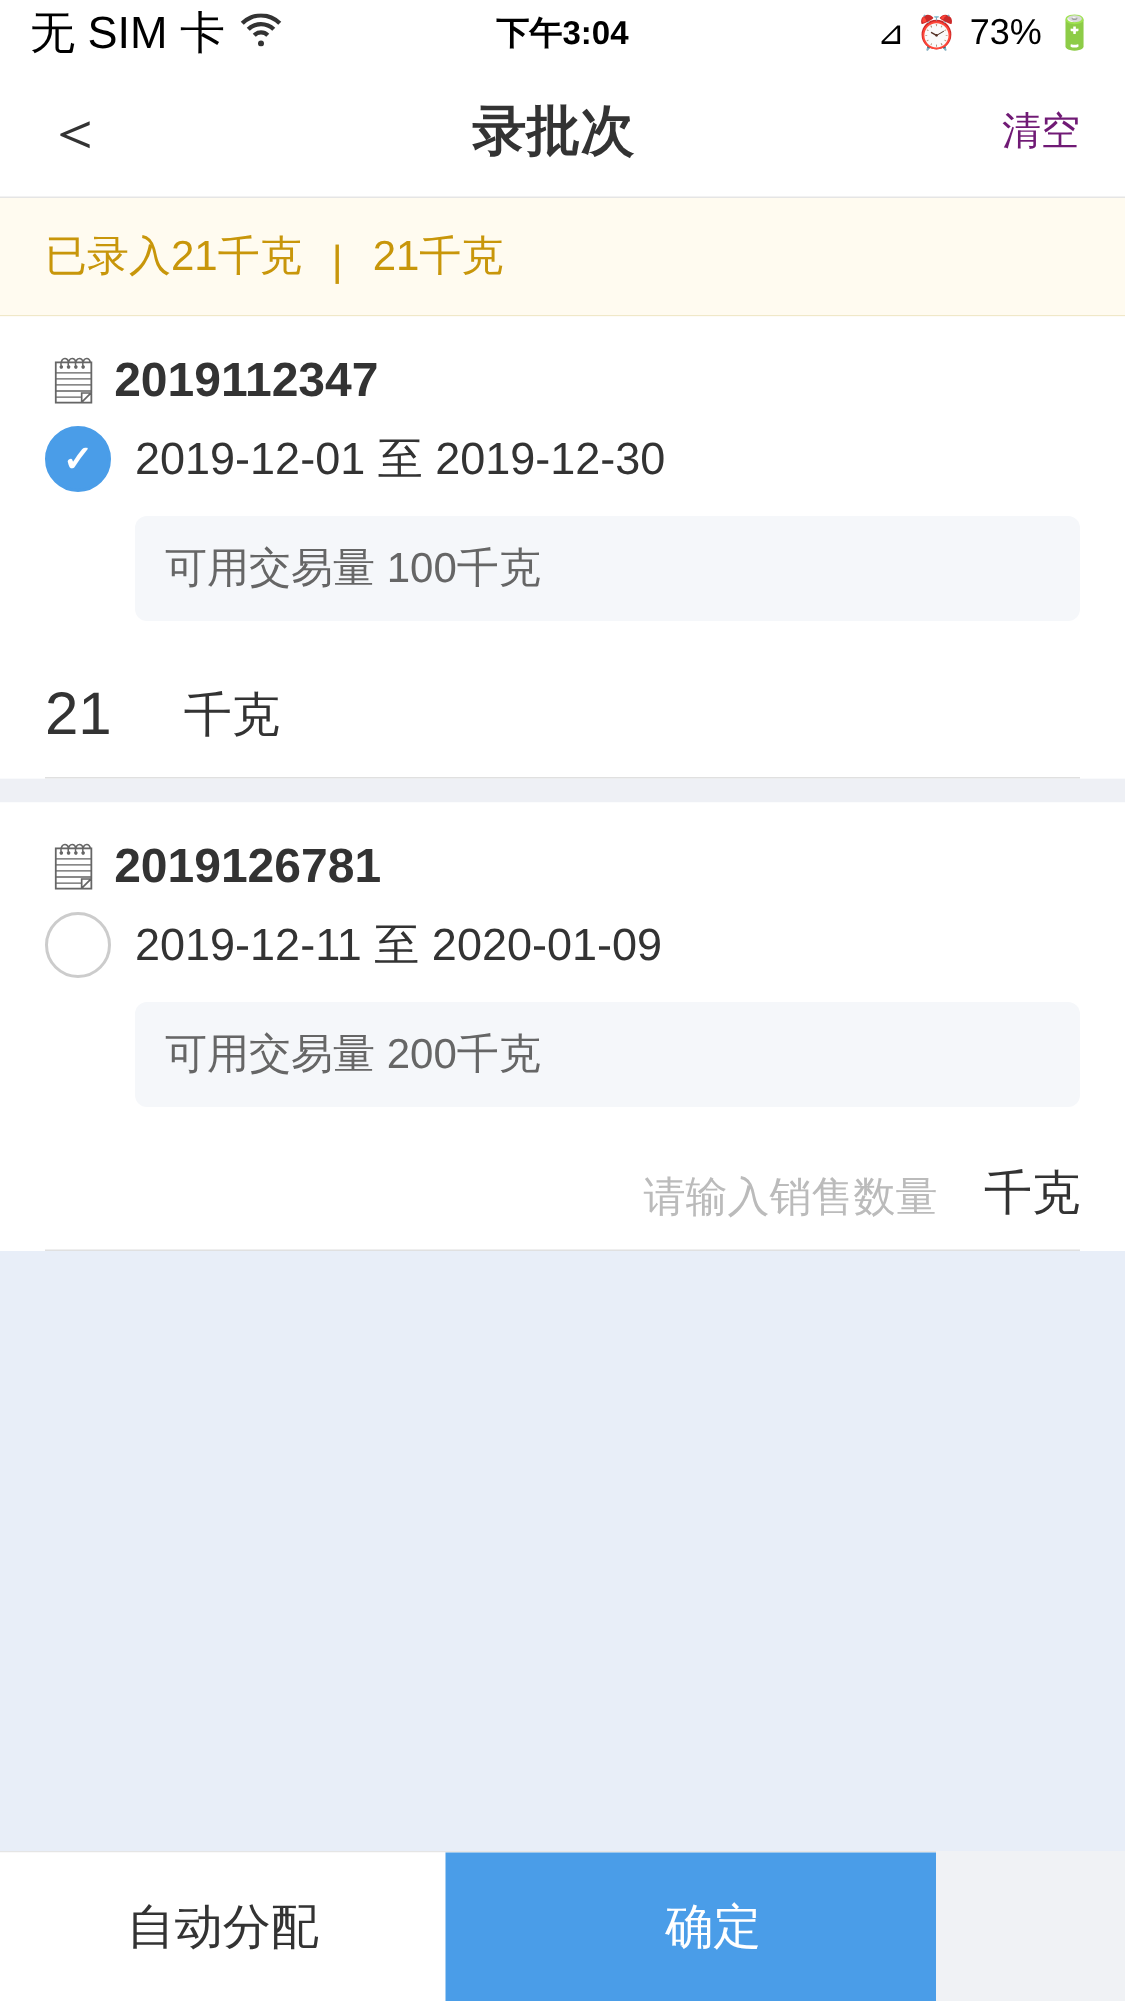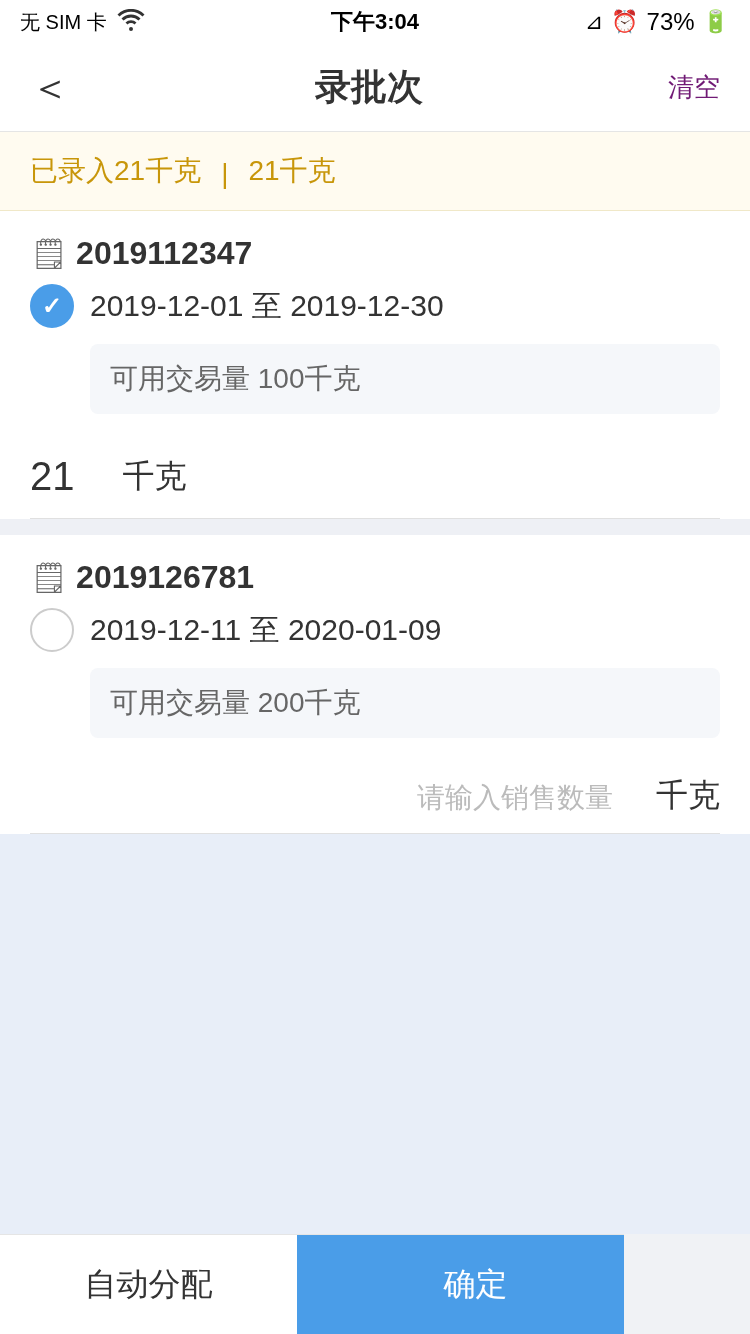--- a/index.html
+++ b/index.html
@@ -21,21 +21,21 @@
       align-items: center;
       justify-content: space-between;
       padding: 0 20px;
       font-size: 28px;
       font-weight: 500;
     }
     .status-left {
       display: flex;
       align-items: center;
       gap: 10px;
-      font-size: 20px;
+      font-size: 30px;
     }
     .status-center {
       font-size: 22px;
       font-weight: 600;
       position: absolute;
       left: 50%;
       transform: translateX(-50%);
     }
     .status-right {
       display: flex;
@@ -159,21 +159,20 @@
       color: #666;
     }
 
     .quantity-input-wrapper {
       display: flex;
       align-items: center;
       justify-content: flex-end;
       padding: 16px 30px;
       background: #fff;
       position: relative;
-      gap: 12px;
     }
     .quantity-input {
       border: none;
       outline: none;
       font-size: 32px;
       color: #333;
       text-align: right;
       background: transparent;
       flex: 1;
       color: #bbb;

